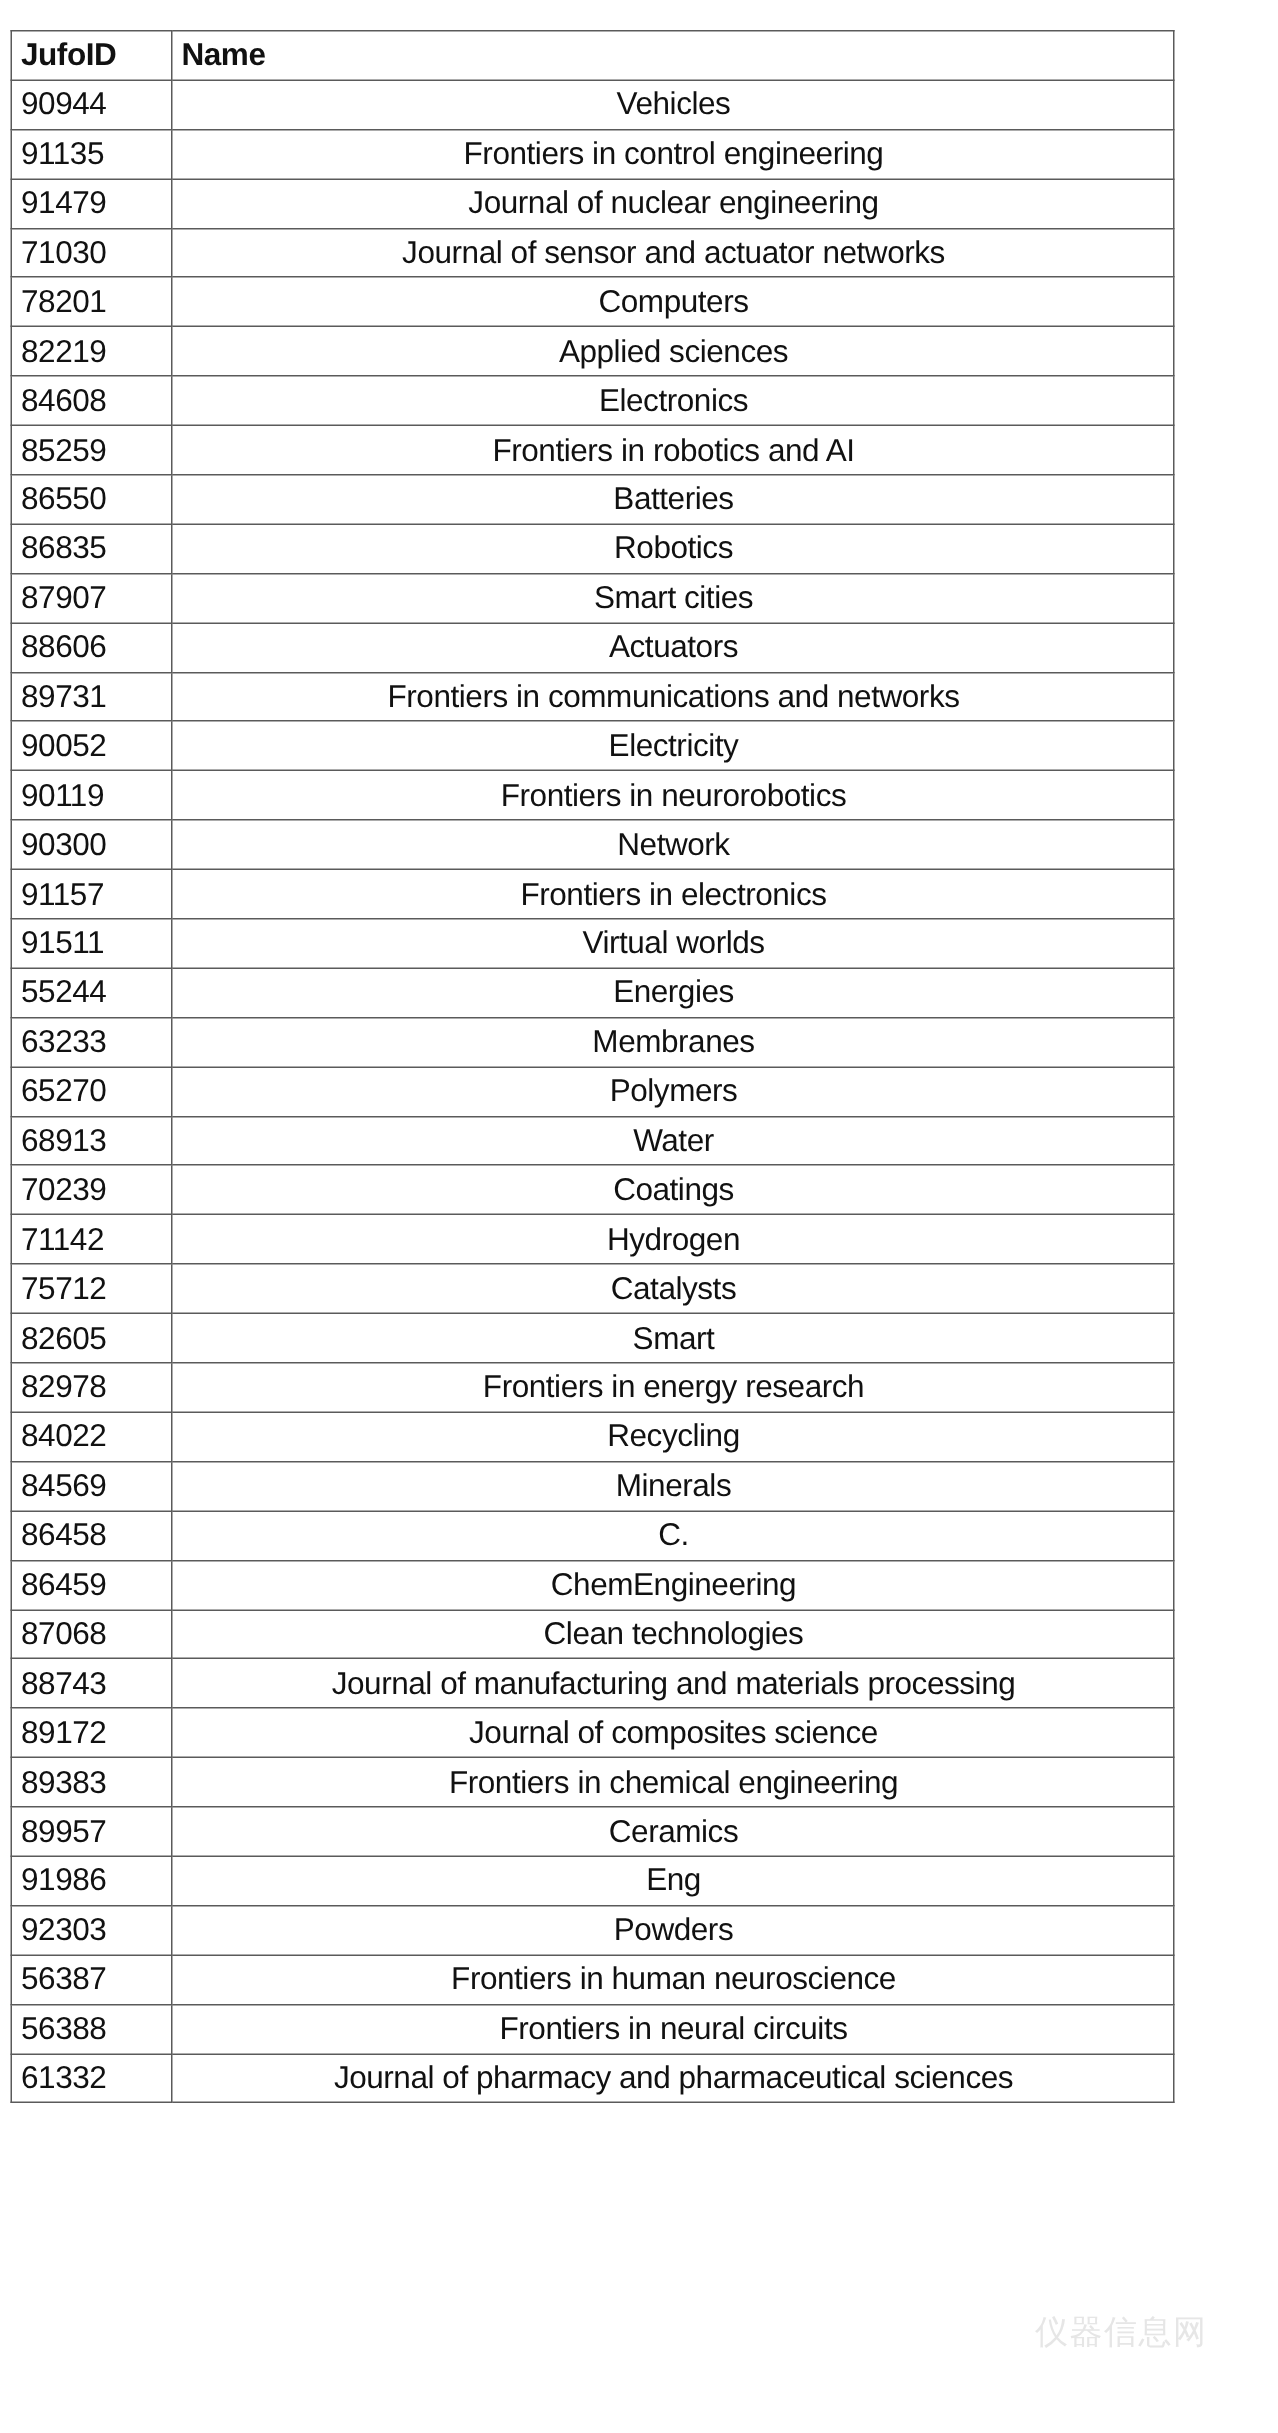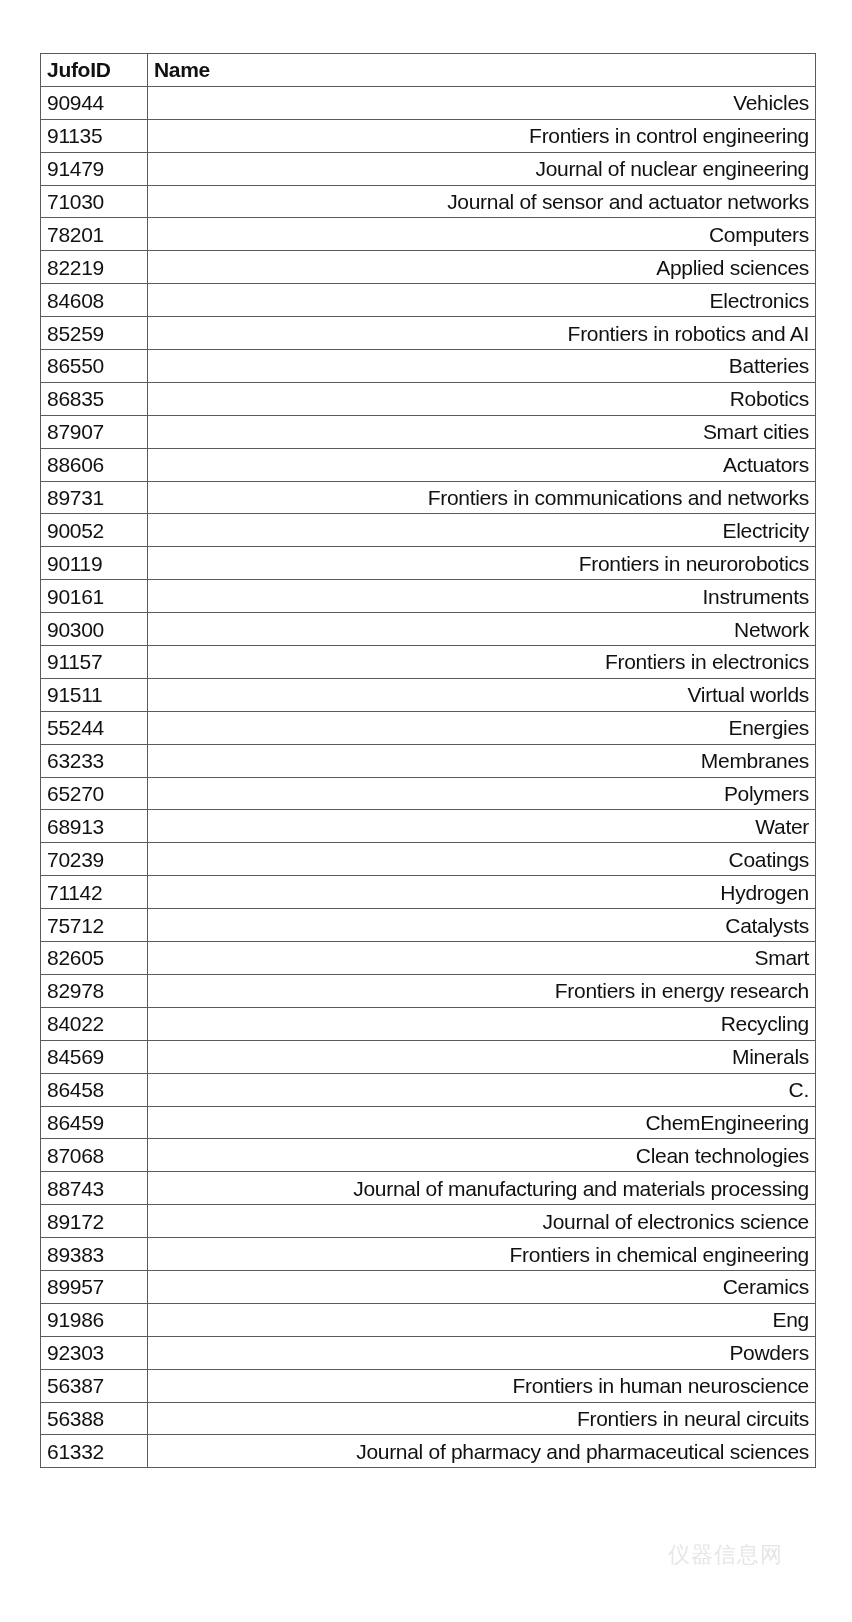--- a/index.html
+++ b/index.html
@@ -10,24 +10,23 @@
     body {
       width: 852px;
       height: 1622px;
       position: relative;
       overflow: hidden;
       font-family: "Liberation Sans", "DejaVu Sans", sans-serif;
       color: #111111;
     }
     .table-wrap {
       position: absolute;
-      left: 40px;
+      left: 7px;
       top: 20px;
       width: 775px;
-      margin-top: 33px;
     }
     table {
       border-collapse: collapse;
       width: 775px;
       table-layout: fixed;
     }
     col.c-id { width: 107px; }
     col.c-name { width: 668px; }
     th, td {
       border: 1.3px solid #5a5a5a;
@@ -43,26 +42,26 @@
     th {
       font-weight: bold;
       text-align: left;
       color: #111;
     }
     td.id {
       text-align: left;
       padding-right: 7px;
     }
     td.name {
-      text-align: right;
+      text-align: center;
       padding-left: 7px;
     }
     .watermark {
       position: absolute;
-      left: 668px;
+      left: 690px;
       top: 1540px;
       font-size: 22px;
       color: #e6e6e6;
       font-weight: normal;
       letter-spacing: 1px;
     }
   </style>
 </head>
 <body>
 
@@ -133,24 +132,20 @@
         </tr>
         <tr>
           <td class="id">90052</td>
           <td class="name">Electricity</td>
         </tr>
         <tr>
           <td class="id">90119</td>
           <td class="name">Frontiers in neurorobotics</td>
         </tr>
         <tr>
-          <td class="id">90161</td>
-          <td class="name">Instruments</td>
-        </tr>
-        <tr>
           <td class="id">90300</td>
           <td class="name">Network</td>
         </tr>
         <tr>
           <td class="id">91157</td>
           <td class="name">Frontiers in electronics</td>
         </tr>
         <tr>
           <td class="id">91511</td>
           <td class="name">Virtual worlds</td>
@@ -210,21 +205,21 @@
         <tr>
           <td class="id">87068</td>
           <td class="name">Clean technologies</td>
         </tr>
         <tr>
           <td class="id">88743</td>
           <td class="name">Journal of manufacturing and materials processing</td>
         </tr>
         <tr>
           <td class="id">89172</td>
-          <td class="name">Journal of electronics science</td>
+          <td class="name">Journal of composites science</td>
         </tr>
         <tr>
           <td class="id">89383</td>
           <td class="name">Frontiers in chemical engineering</td>
         </tr>
         <tr>
           <td class="id">89957</td>
           <td class="name">Ceramics</td>
         </tr>
         <tr>

